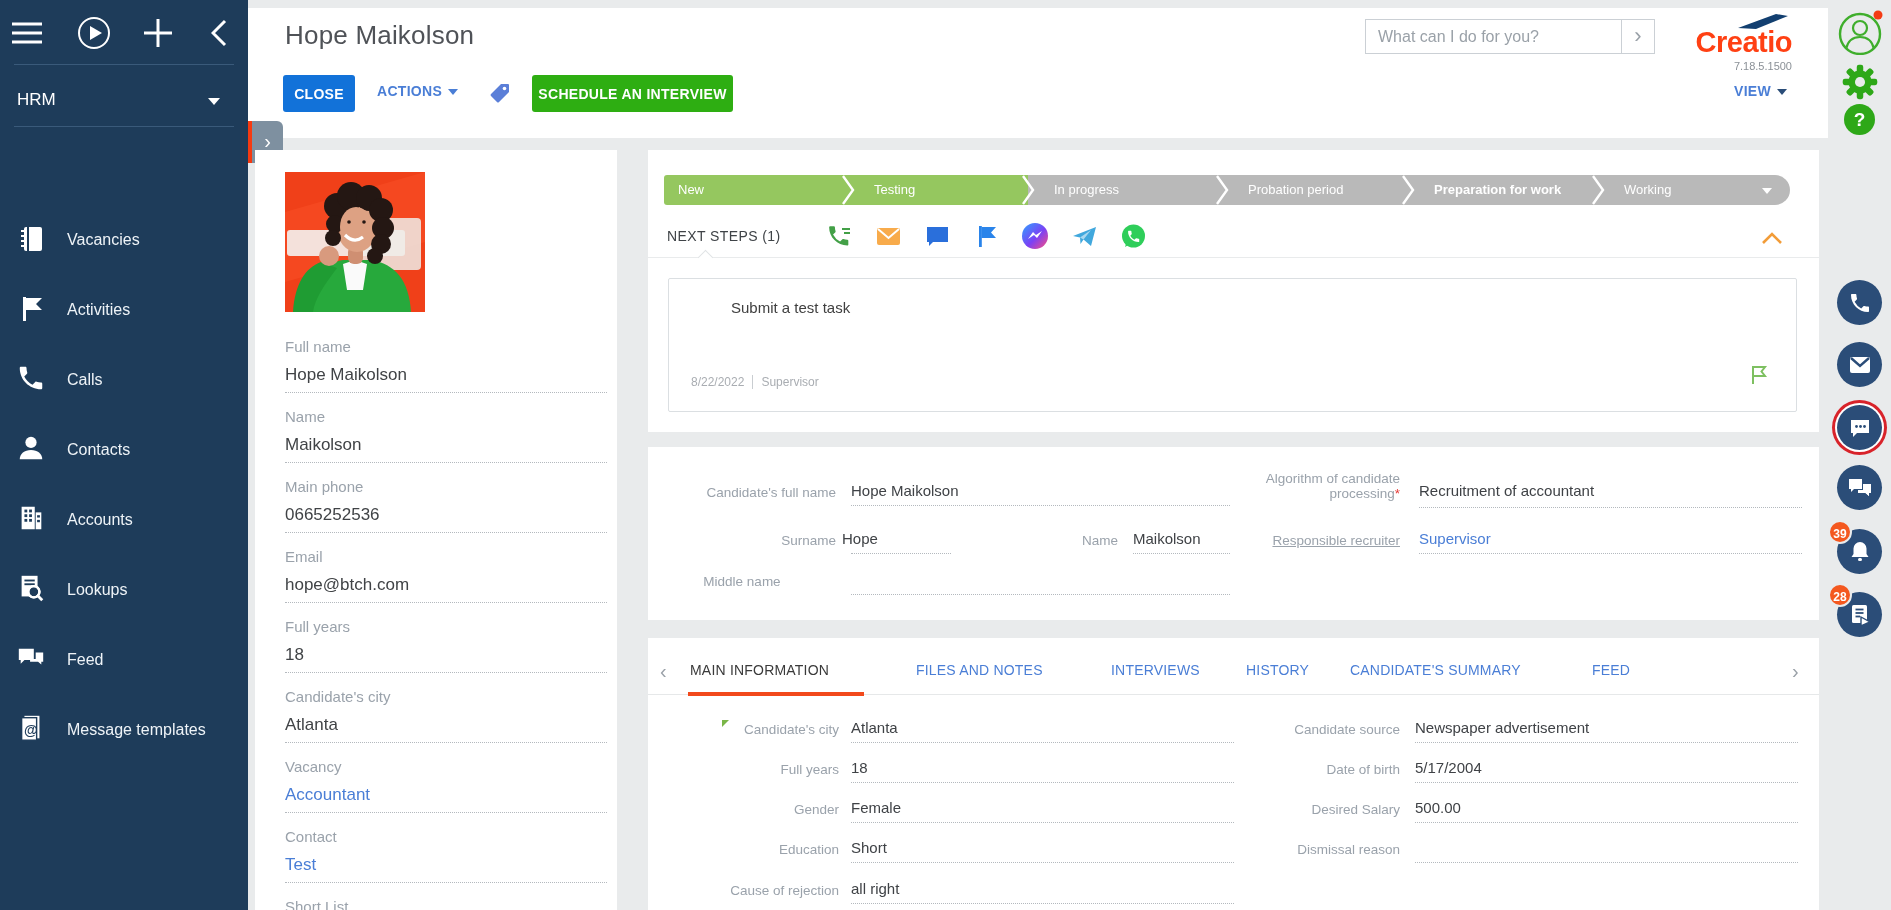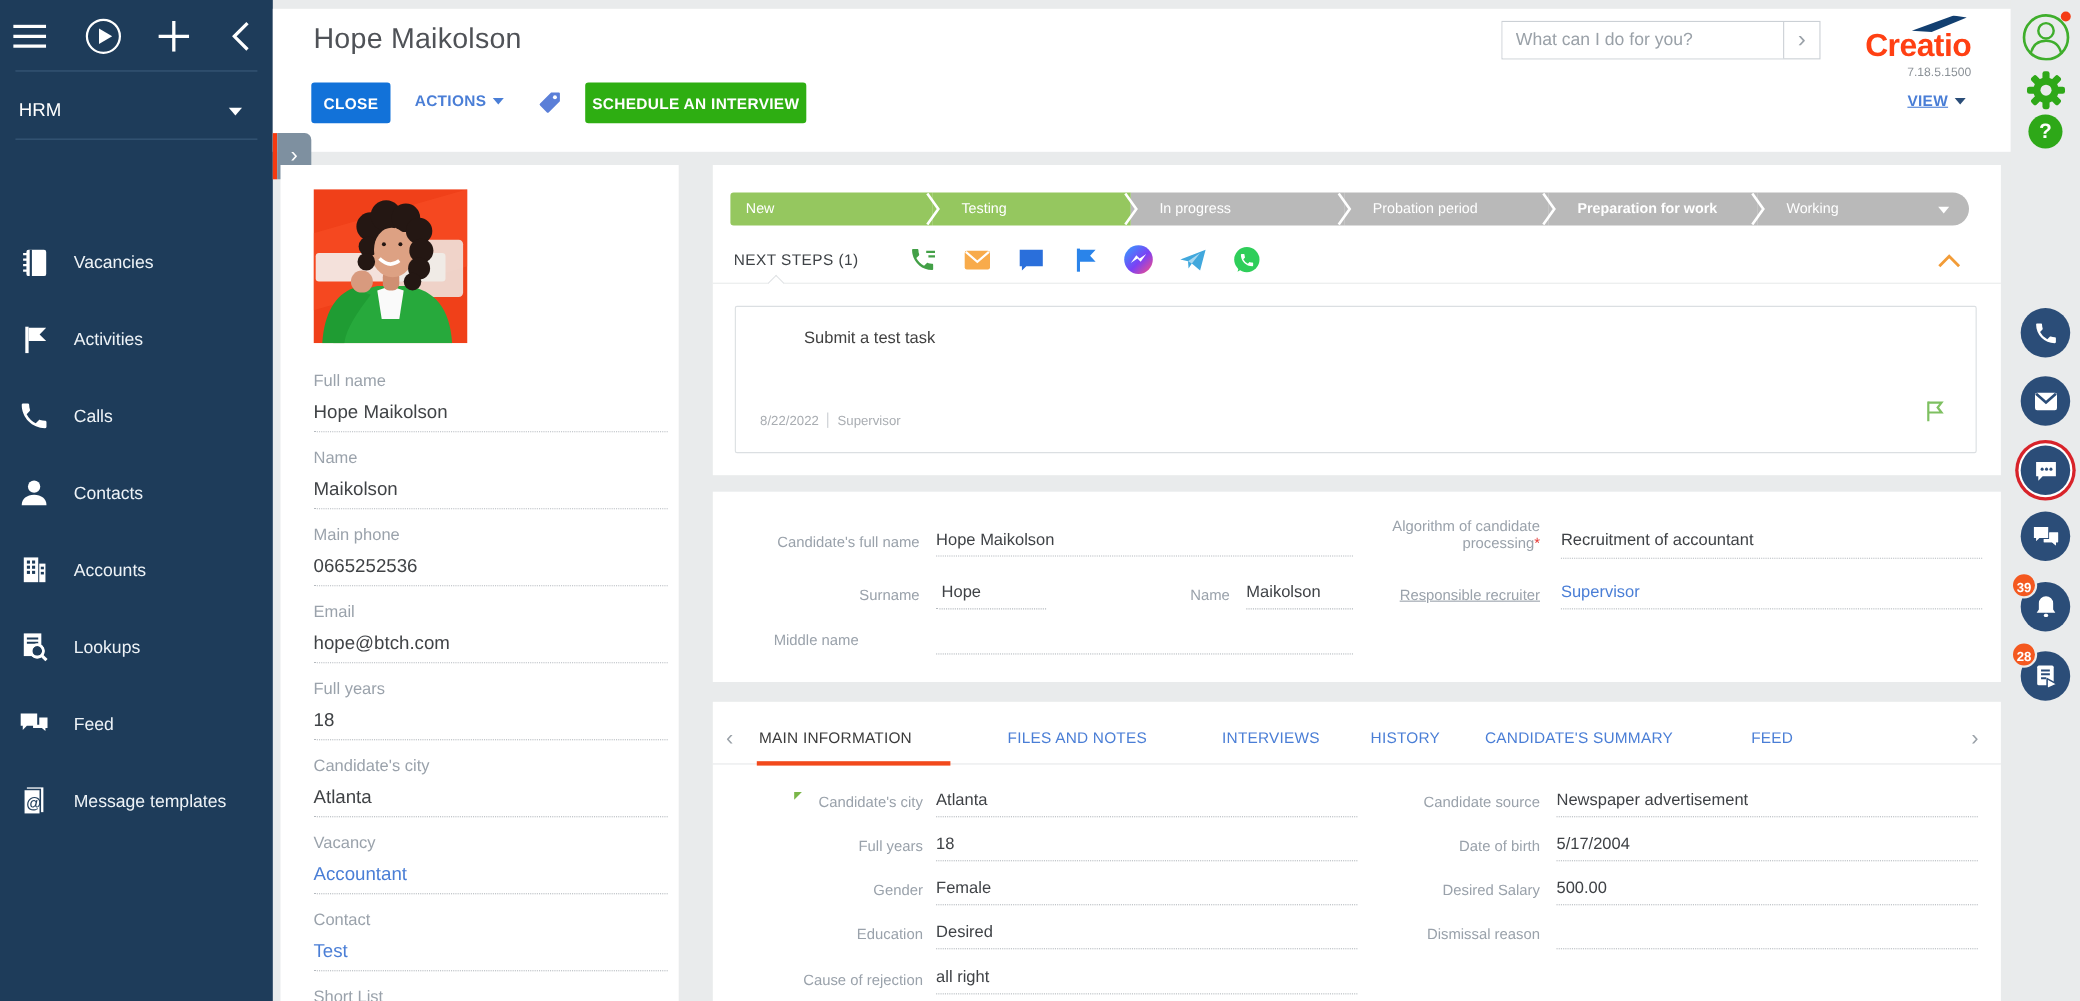--- a/index.html
+++ b/index.html
@@ -247,21 +247,21 @@
 
     <button class="btn" id="btn-close">CLOSE</button>
     <span class="text-btn" style="left:129px;"><span>ACTIONS</span><span class="caret-down-blue"></span></span>
     <span style="position:absolute; left:240px; top:73px; cursor:pointer;">
       <svg width="24" height="24" viewBox="0 0 24 24">
           <path d="M3 13 L13 3 H20 a1 1 0 0 1 1 1 V11 L11 21 a1.4 1.4 0 0 1-2 0 L3 15 a1.4 1.4 0 0 1 0-2z" fill="#5b7fd8"></path>
           <circle cx="16.5" cy="7.5" r="1.8" fill="#fff"></circle>
         </svg>
     </span>
     <button class="btn" id="btn-schedule">SCHEDULE AN INTERVIEW</button>
-    <span class="text-btn" style="left:1486px;text-decoration:underline;"><span>VIEW</span><span class="caret-down-navy"></span></span>
+    <span class="text-btn" style="left:1486px;"><span>VIEW</span><span class="caret-down-navy"></span></span>
   </div>
 
   <div id="collapse-handle">
     <span class="hred"></span>
     <span class="hbody">›</span>
   </div>
 
   <div id="profile-panel">
 
     <div style="position:absolute; left:30px; top:22px; width:140px; height:140px; cursor:pointer;">
@@ -441,21 +441,21 @@
 
     <div class="flbl" style="left:0; top:38px; width:188px;">Candidate's full name</div>
     <div class="fval" style="left:203px; top:35px;">Hope Maikolson</div>
     <div class="fdots" style="left:203px; top:58px; width:379px;"></div>
 
     <div class="flbl" style="left:592px; top:24px; width:160px;"><span>Algorithm of candidate</span><br><span>processing</span><span class="req">*</span></div>
     <div class="fval" style="left:771px; top:35px;">Recruitment of accountant</div>
     <div class="fdots" style="left:771px; top:60px; width:383px;"></div>
 
     <div class="flbl" style="left:0; top:86px; width:188px;">Surname</div>
-    <div class="fval" style="left:208px; top:83px;">Hope</div>
+    <div class="fval" style="left:194px; top:83px;">Hope</div>
     <div class="fdots" style="left:203px; top:106px; width:100px;"></div>
 
     <div class="flbl" style="left:388px; top:86px; width:82px;">Name</div>
     <div class="fval" style="left:485px; top:83px;">Maikolson</div>
     <div class="fdots" style="left:485px; top:106px; width:97px;"></div>
 
     <div class="flbl" style="left:592px; top:86px; width:160px;text-decoration:underline;">Responsible recruiter</div>
     <div class="fval link" style="left:771px; top:83px;">Supervisor</div>
     <div class="fdots" style="left:771px; top:106px; width:383px;"></div>
 
@@ -484,21 +484,21 @@
 
     <div class="flbl" style="left:0; top:124px; width:191px;">Full years</div>
     <div class="fval" style="left:203px; top:121px;">18</div>
     <div class="fdots" style="left:203px; top:144px; width:383px;"></div>
 
     <div class="flbl" style="left:0; top:164px; width:191px;">Gender</div>
     <div class="fval" style="left:203px; top:161px;">Female</div>
     <div class="fdots" style="left:203px; top:184px; width:383px;"></div>
 
     <div class="flbl" style="left:0; top:204px; width:191px;">Education</div>
-    <div class="fval" style="left:203px; top:201px;">Desired</div>
+    <div class="fval" style="left:203px; top:201px;">Short</div>
     <div class="fdots" style="left:203px; top:224px; width:383px;"></div>
 
     <div class="flbl" style="left:0; top:245px; width:191px;">Cause of rejection</div>
     <div class="fval" style="left:203px; top:242px;">all right</div>
     <div class="fdots" style="left:203px; top:265px; width:383px;"></div>
 
     <div class="flbl" style="left:592px; top:84px; width:160px;">Candidate source</div>
     <div class="fval" style="left:767px; top:81px;">Newspaper advertisement</div>
     <div class="fdots" style="left:767px; top:104px; width:383px;"></div>
 

